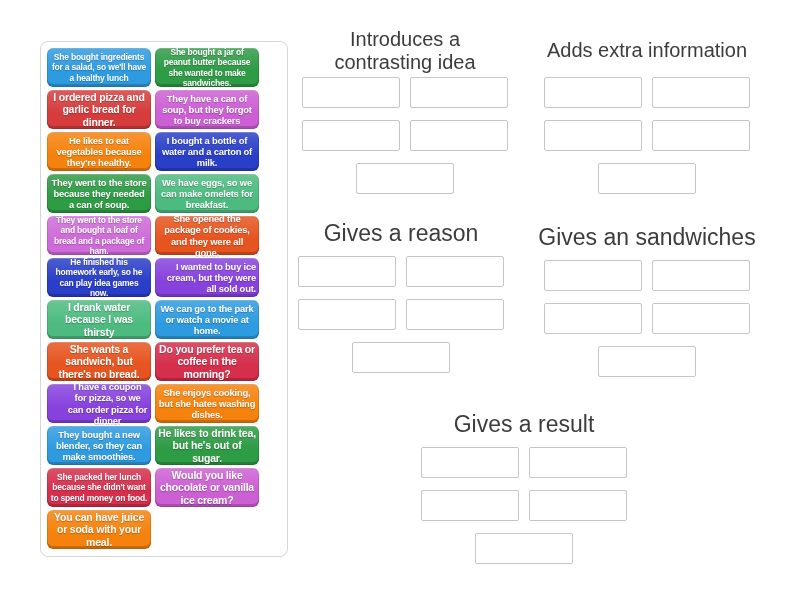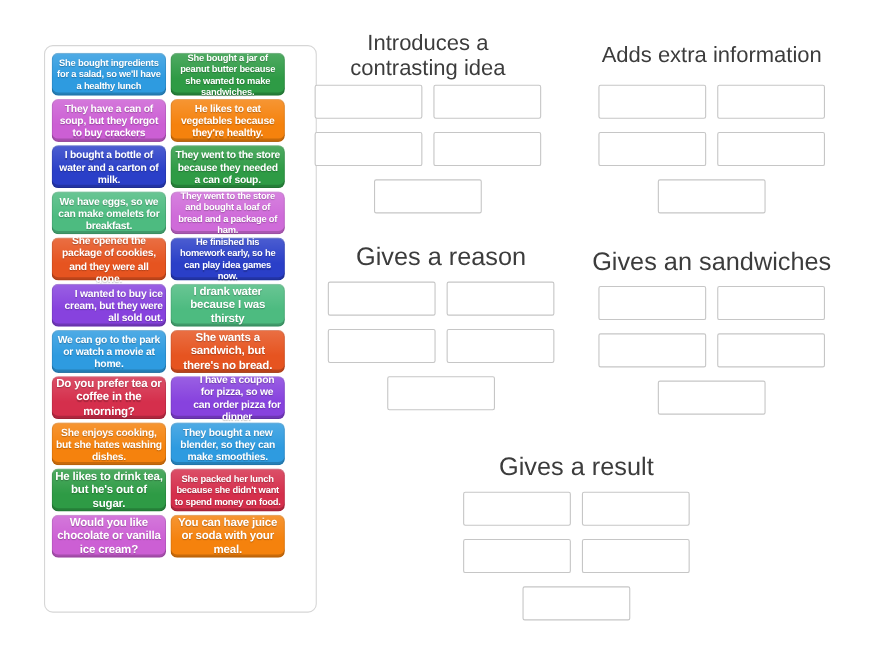--- a/index.html
+++ b/index.html
@@ -85,20 +85,21 @@
     box-sizing: border-box;
   }
 </style>
 </head>
 <body>
 
 <div class="tile-panel">
   <div class="cards">
       <div class="card" style="background-color: rgb(46, 155, 224); font-size: 8.5px;">She bought ingredients for a salad, so we'll have a healthy lunch</div>
       <div class="card" style="background-color: rgb(46, 155, 69); font-size: 8.5px;">She bought a jar of peanut butter because she wanted to make sandwiches.</div>
+      <div class="card" style="background-color: rgb(214, 60, 60); font-size: 10.5px;">I ordered pizza and garlic bread for dinner.</div>
       <div class="card" style="background-color: rgb(204, 95, 212); font-size: 9.4px;">They have a can of soup, but they forgot to buy crackers</div>
       <div class="card" style="background-color: rgb(245, 130, 13); font-size: 9.4px;">He likes to eat vegetables because they're healthy.</div>
       <div class="card" style="background-color: rgb(42, 63, 200); font-size: 9.4px;">I bought a bottle of water and a carton of milk.</div>
       <div class="card" style="background-color: rgb(46, 155, 69); font-size: 9.4px;">They went to the store because they needed a can of soup.</div>
       <div class="card" style="background-color: rgb(77, 187, 128); font-size: 9.4px;">We have eggs, so we can make omelets for breakfast.</div>
       <div class="card" style="background-color: rgb(207, 107, 217); font-size: 8.5px;">They went to the store and bought a loaf of bread and a package of ham.</div>
       <div class="card" style="background-color: rgb(230, 84, 32); font-size: 9.4px;">She opened the package of cookies, and they were all gone.</div>
       <div class="card" style="background-color: rgb(42, 63, 200); font-size: 8.5px;">He finished his homework early, so he can play idea games now.</div>
       <div class="card" style="background-color: rgb(135, 66, 222); font-size: 9.4px; text-align: right;">I wanted to buy ice cream, but they were all sold out.</div>
       <div class="card" style="background-color: rgb(77, 187, 128); font-size: 10.5px;">I drank water because I was thirsty</div>
@@ -108,21 +109,21 @@
       <div class="card" style="background-color: rgb(135, 66, 222); font-size: 9.4px; padding-left: 20px;">I have a coupon for pizza, so we can order pizza for dinner</div>
       <div class="card" style="background-color: rgb(245, 130, 13); font-size: 9.4px;">She enjoys cooking, but she hates washing dishes.</div>
       <div class="card" style="background-color: rgb(46, 155, 224); font-size: 9.4px;">They bought a new blender, so they can make smoothies.</div>
       <div class="card" style="background-color: rgb(46, 155, 69); font-size: 10.5px;">He likes to drink tea, but he's out of sugar.</div>
       <div class="card" style="background-color: rgb(213, 47, 76); font-size: 8.5px;">She packed her lunch because she didn't want to spend money on food.</div>
       <div class="card" style="background-color: rgb(204, 95, 212); font-size: 10.5px;">Would you like chocolate or vanilla ice cream?</div>
       <div class="card" style="background-color: rgb(245, 130, 13); font-size: 10.5px;">You can have juice or soda with your meal.</div>
     </div>
 </div>
 
-<div class="group top" style="left:286px; top:24px;">
+<div class="group top" style="left:302px; top:24px;">
   <div class="hdr">
       <span>Introduces a
 contrasting idea</span>
     </div>
   <div class="slots">
       <div class="slot"></div>
       <div class="slot"></div>
       <div class="slot"></div>
       <div class="slot"></div>
       <div class="slot"></div>

